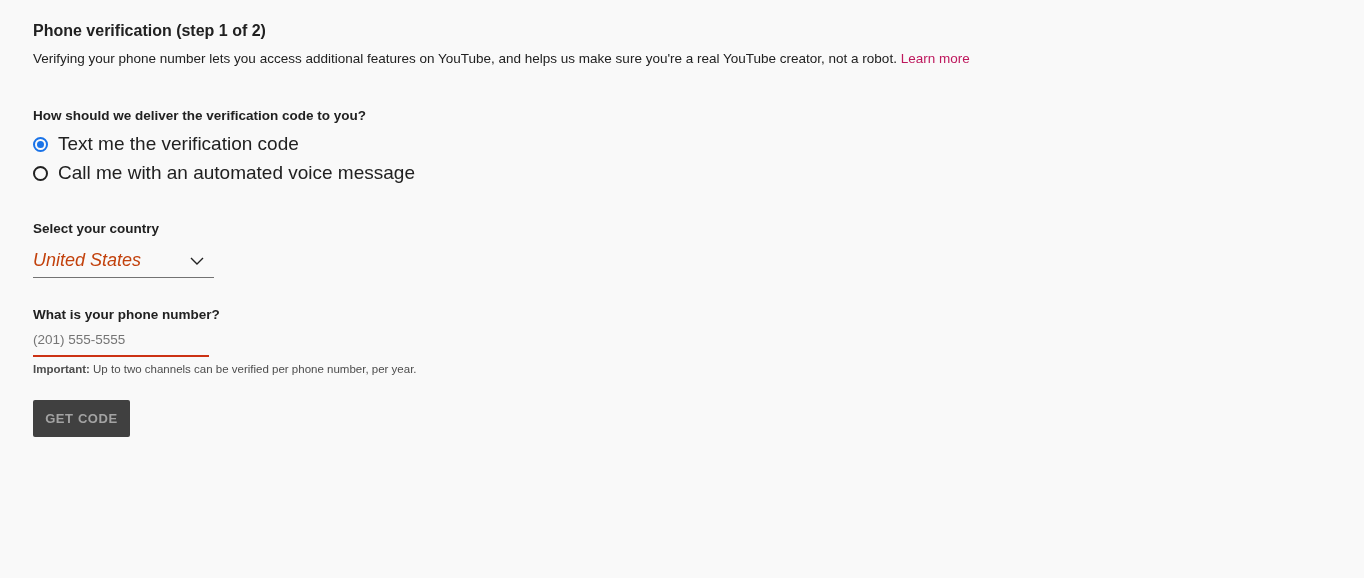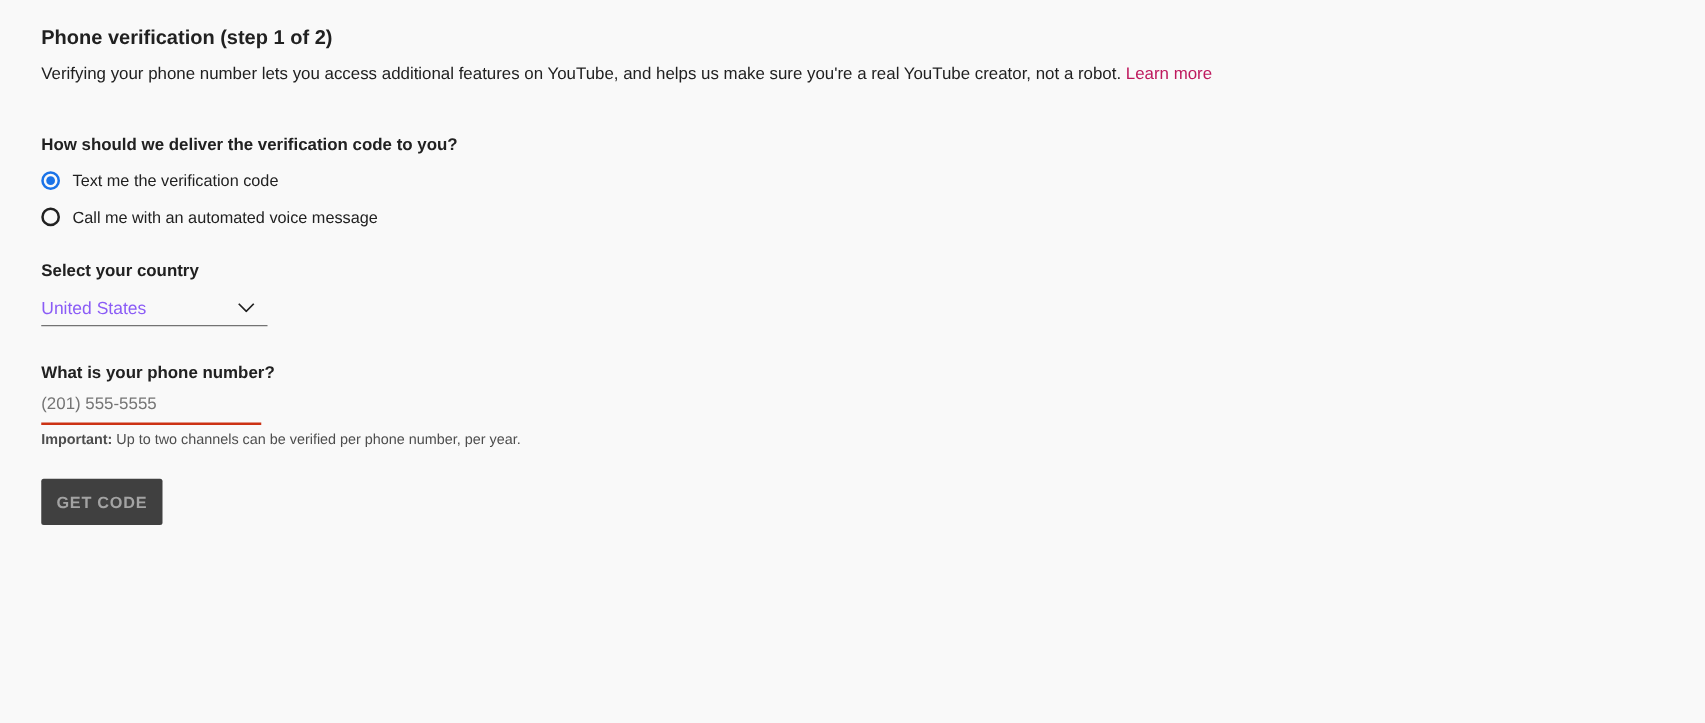--- a/index.html
+++ b/index.html
@@ -55,41 +55,42 @@
   .radio.unselected { border: 2px solid #212121; }
   .radio.selected::after {
     content: "";
     position: absolute;
     left: 2px; top: 2px;
     width: 7px; height: 7px;
     border-radius: 50%;
     background: #1a73e8;
   }
   .radio-label {
-    font-size: 13px;
+    font-size: 19px;
     margin-left: 10px;
   }
   .field-label {
     font-size: 13.5px;
     font-weight: 700;
   }
-  .country-label { margin-top: 28px; }
+  .country-label { margin-top: 40px; }
   .select {
     margin-top: 14px;
     width: 181px;
     display: flex;
     align-items: center;
     justify-content: space-between;
     padding: 0 6px 6px 0;
     border-bottom: 1px solid #737373;
     cursor: pointer;
   }
   .select-value {
-    font-size: 14px;
-    color: #8b5cf6;
+    font-size: 18px;
+    color: #c2410c;
+    font-style: italic;
   }
   .chevron { display: inline-flex; margin-right: 4px; }
   .phone-label { margin-top: 29px; }
   .text-input {
     display: block;
     margin-top: 4px;
     width: 176px;
     border: none;
     outline: none;
     background: transparent;

